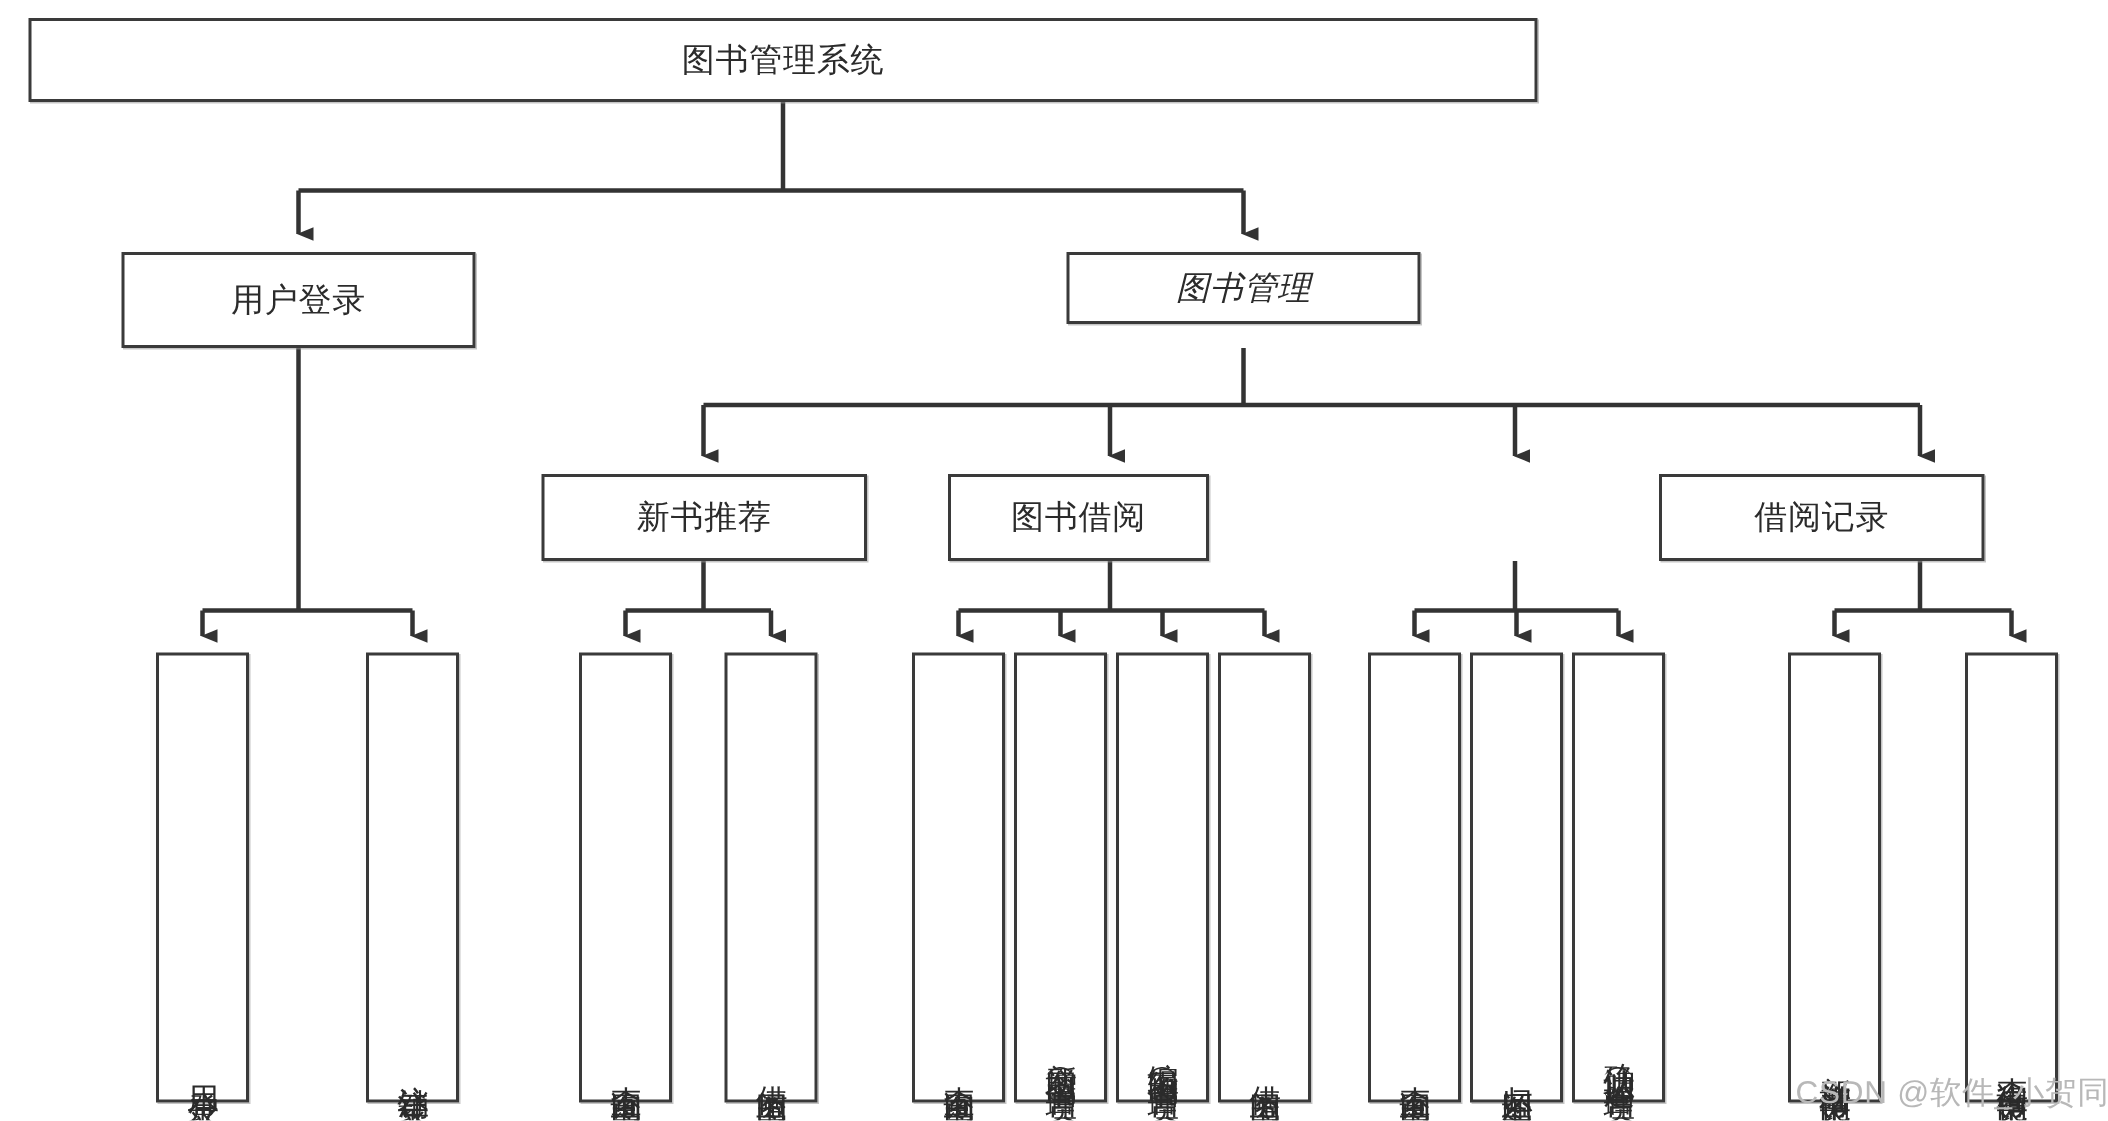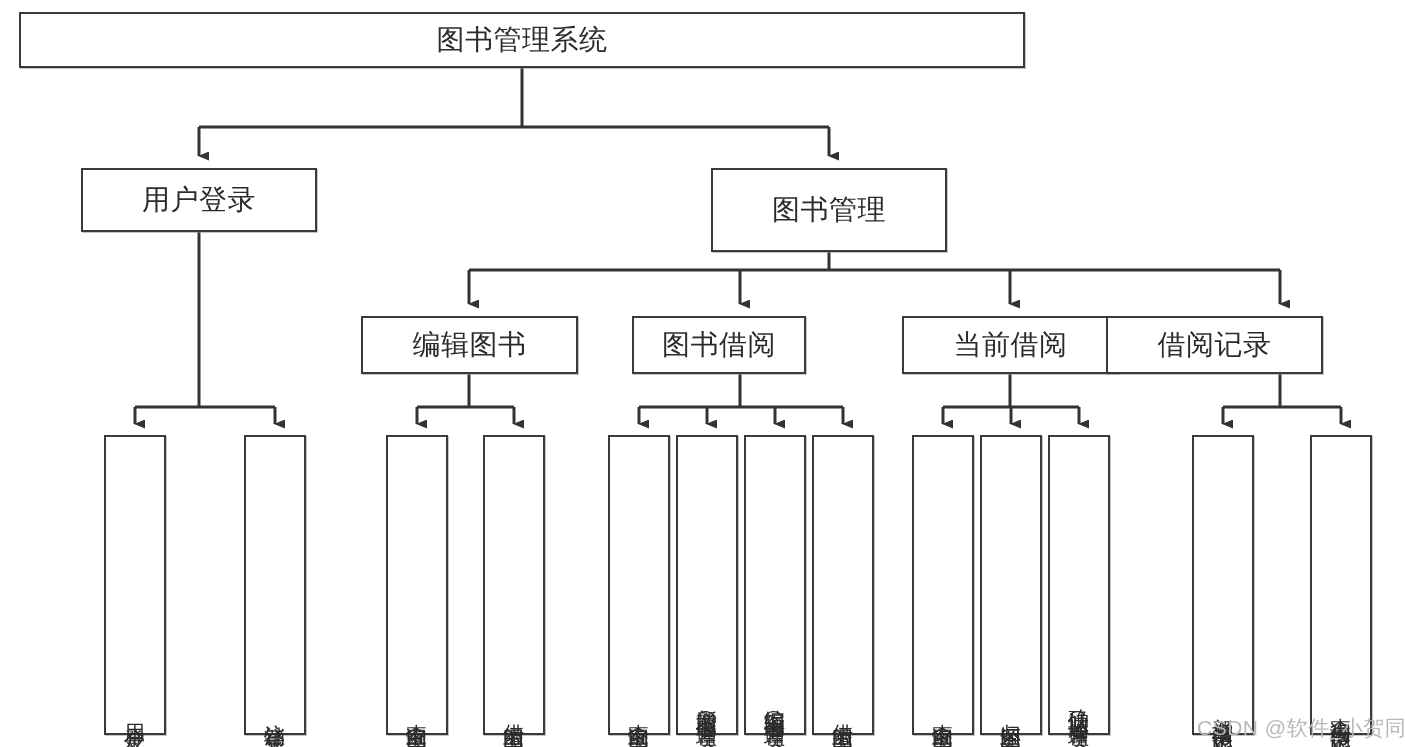--- a/index.html
+++ b/index.html
@@ -31,21 +31,21 @@
     background: #ffffff;
     border: 2px solid #3a3a3a;
     box-shadow: 1px 1px 0 0 rgba(150,150,150,0.55);
   }
   .node-h {
     display: flex;
     align-items: center;
     justify-content: center;
   }
   .node-h .node-label {
-    font-size: 28px;
+    font-size: 22px;
     color: #2b2b2b;
     line-height: 1.2;
     white-space: nowrap;
     letter-spacing: 0.5px;
   }
   .node-v {
     display: flex;
     align-items: flex-end;
     justify-content: center;
     padding-bottom: 14px;
@@ -124,32 +124,29 @@
     </g>
   </svg>
 
   <div class="node-box node-h" style="left:19px; top:12px; width:1006px; height:56px;">
     <span class="node-label">图书管理系统</span>
   </div>
 
   <div class="node-box node-h" style="left:81px; top:168px; width:236px; height:64px;">
     <span class="node-label">用户登录</span>
   </div>
-  <div class="node-box node-h" style="left:711px; top:168px; width:236px; height:84px;">
+  <div class="node-box node-h" style="left:711px; top:168px; width:236px; height:48px;font-style:italic;">
     <span class="node-label">图书管理</span>
   </div>
 
   <div class="node-box node-h" style="left:361px; top:316px; width:217px; height:58px;">
-    <span class="node-label">编辑图书</span>
+    <span class="node-label">新书推荐</span>
   </div>
   <div class="node-box node-h" style="left:632px; top:316px; width:174px; height:58px;">
     <span class="node-label">图书借阅</span>
-  </div>
-  <div class="node-box node-h" style="left:902px; top:316px; width:217px; height:58px;">
-    <span class="node-label">当前借阅</span>
   </div>
   <div class="node-box node-h" style="left:1106px; top:316px; width:217px; height:58px;">
     <span class="node-label">借阅记录</span>
   </div>
 
   <div class="node-box node-v" style="left:104px; top:435px; width:62px; height:300px;">
     <span class="node-label">用户登录</span>
   </div>
   <div class="node-box node-v" style="left:244px; top:435px; width:62px; height:300px;">
     <span class="node-label">注销登录</span>

